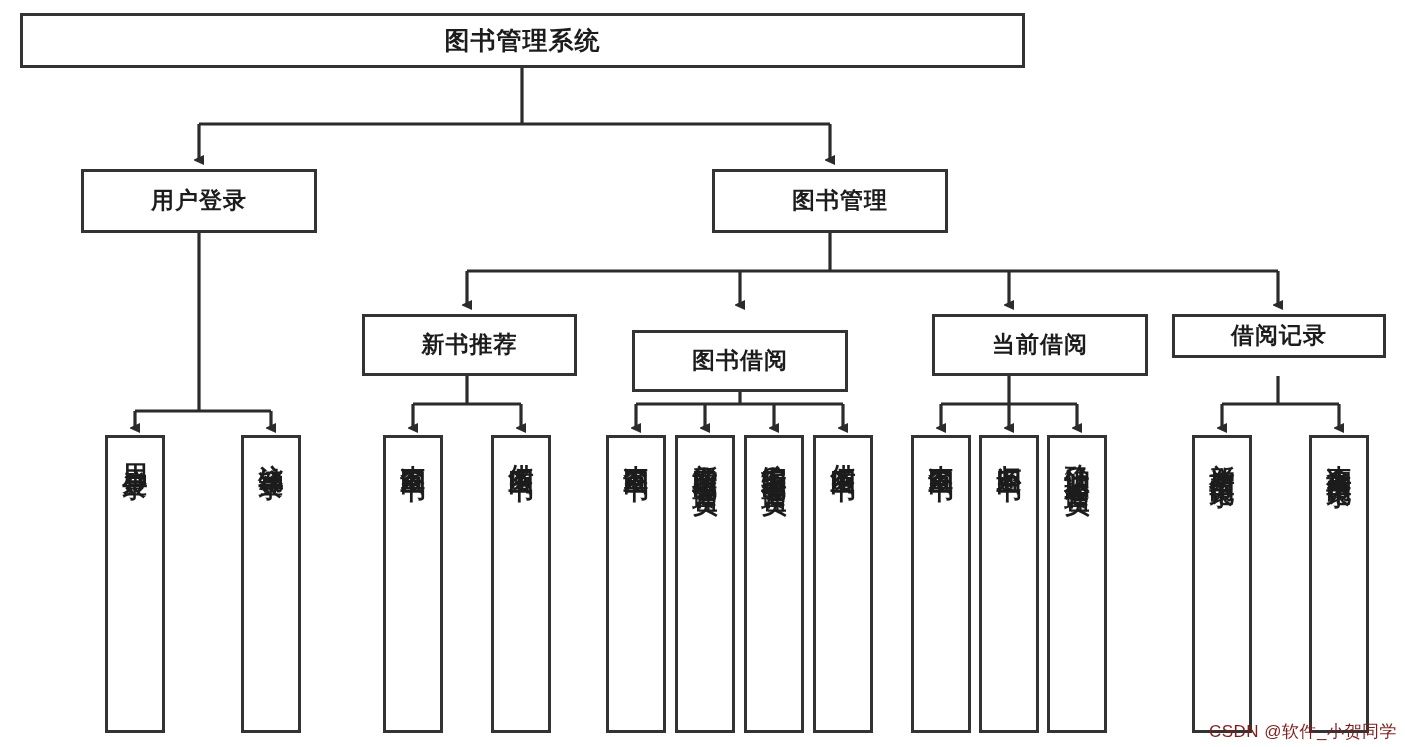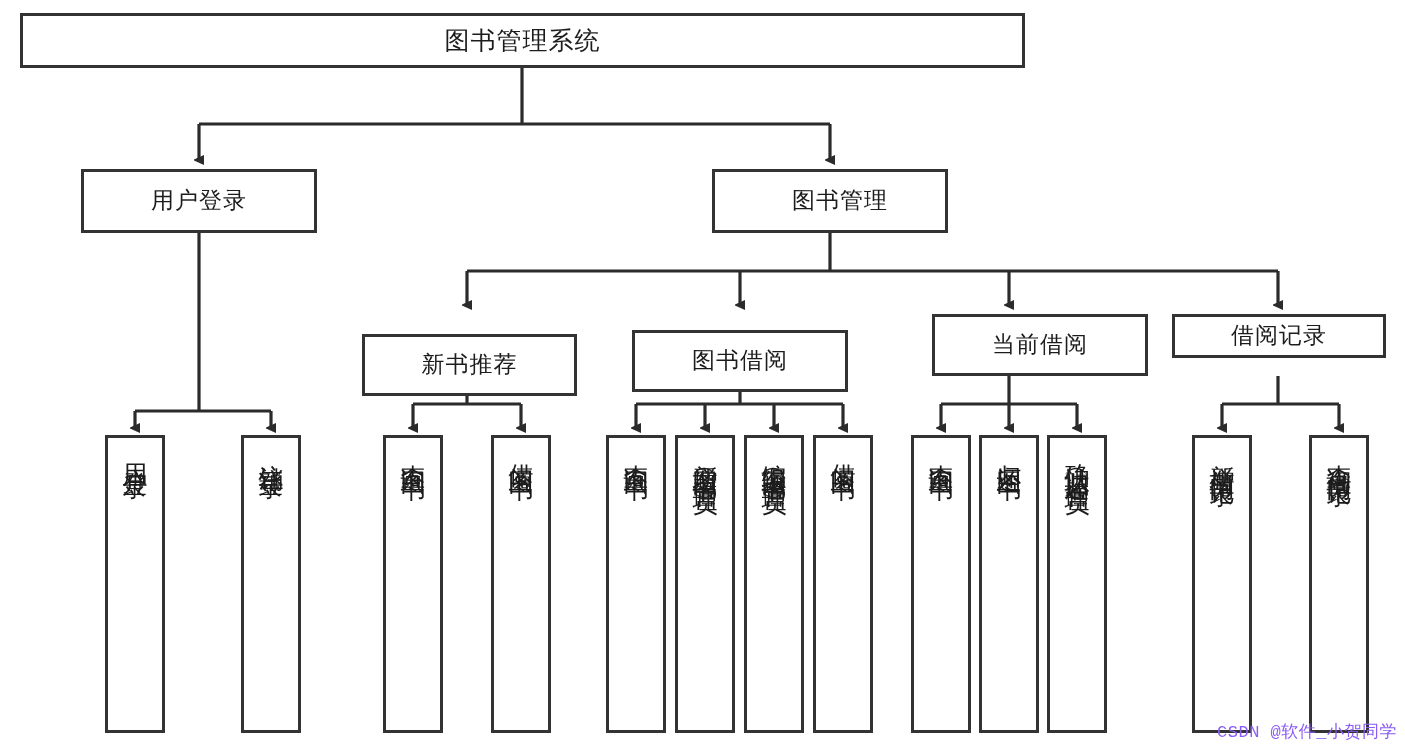--- a/index.html
+++ b/index.html
@@ -20,20 +20,21 @@
     border:3px solid #333333;
     display:flex;align-items:center;justify-content:center;
     text-align:center;
   }
   .node .lbl{
     font-size:23px;
     line-height:1.1;
     letter-spacing:1px;
     color:#1c1c1c;
     white-space:nowrap;
+    font-weight:bold;
   }
   .node.leaf{
     border-width:3px;
     align-items:flex-start;
     justify-content:center;
     padding-top:6px;
   }
   .node.leaf .lbl{
     writing-mode:vertical-rl;
     text-orientation:upright;
@@ -41,24 +42,24 @@
     line-height:1.08;
     letter-spacing:4px;
     white-space:nowrap;
     display:block;
   }
   .node.root .lbl{font-size:25px;}
   .watermark{
     position:absolute;
     right:8px;bottom:4px;
     font-size:17px;
-    color:#8b5cf6;
+    color:#7f1d1d;
     letter-spacing:0.5px;
     white-space:nowrap;
-    font-family:Liberation Mono, monospace;
+    font-family:Liberation Sans, sans-serif;
   }
 </style>
 </head>
 <body>
 
 <div id="stage">
 
   <svg class="lines" viewBox="0 0 1405 747">
     <defs>
       <marker id="arrow" markerWidth="10" markerHeight="10" refX="5" refY="5" orient="auto" markerUnits="userSpaceOnUse">
@@ -113,21 +114,21 @@
     <span class="lbl">图书管理系统</span>
   </div>
 
   <div class="node" style="left:81px;top:169px;width:236px;height:64px;">
     <span class="lbl">用户登录</span>
   </div>
   <div class="node" style="left:712px;top:169px;width:236px;height:64px;padding-left:20px;">
     <span class="lbl">图书管理</span>
   </div>
 
-  <div class="node" style="left:362px;top:314px;width:215px;height:62px;margin-top:20px;">
+  <div class="node" style="left:362px;top:314px;width:215px;height:62px;">
     <span class="lbl">新书推荐</span>
   </div>
   <div class="node" style="left:632px;top:314px;width:216px;height:62px;margin-top:16px;">
     <span class="lbl">图书借阅</span>
   </div>
   <div class="node" style="left:932px;top:314px;width:216px;height:62px;">
     <span class="lbl">当前借阅</span>
   </div>
   <div class="node" style="left:1172px;top:314px;width:214px;height:44px;">
     <span class="lbl">借阅记录</span>

